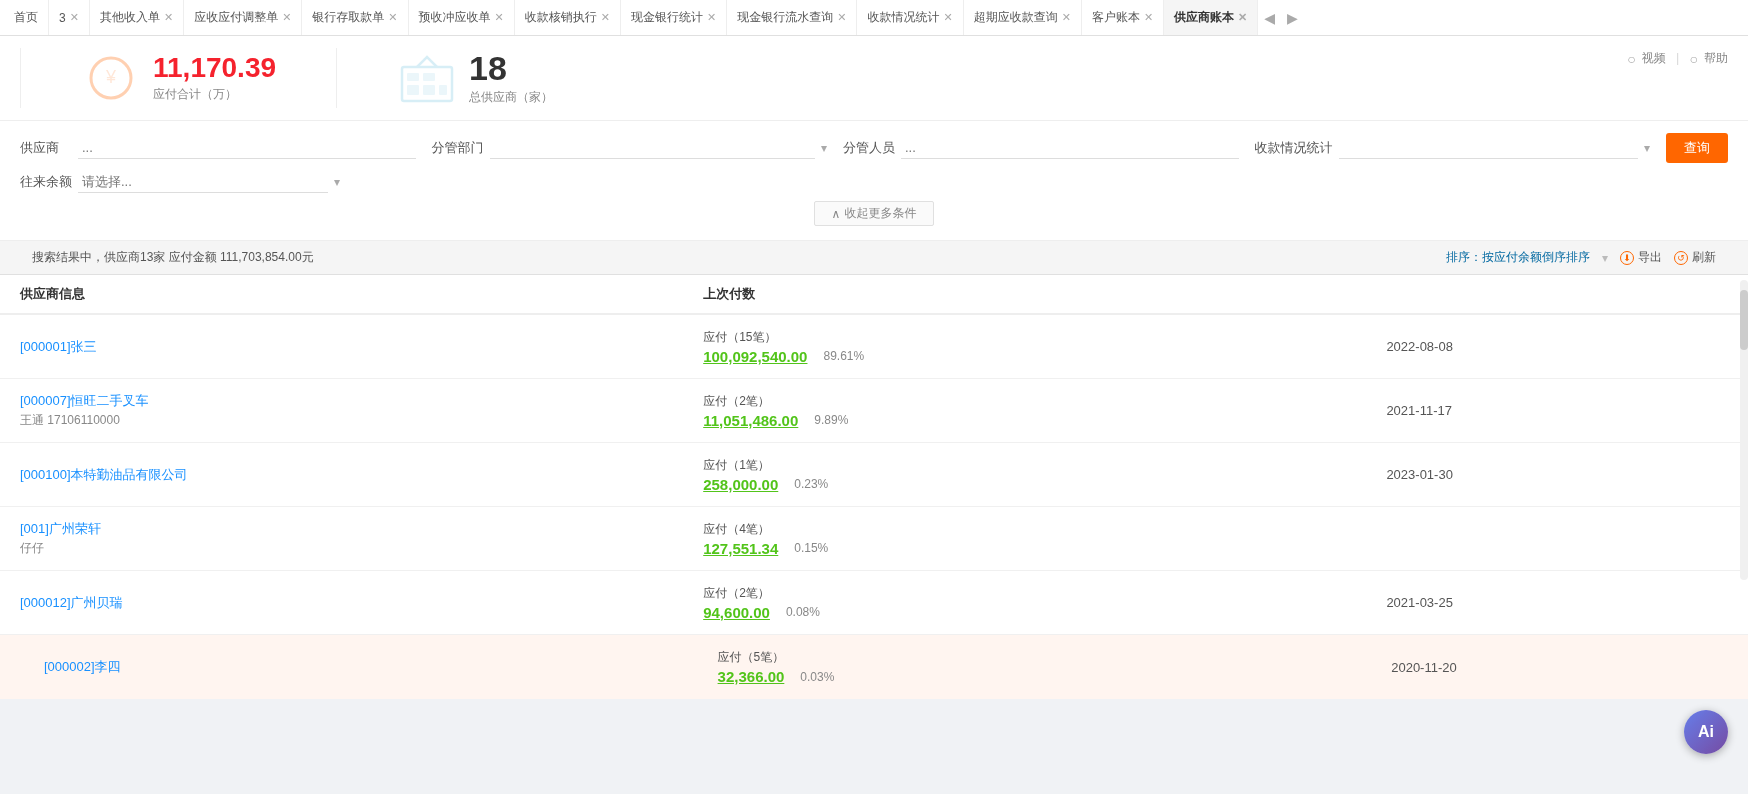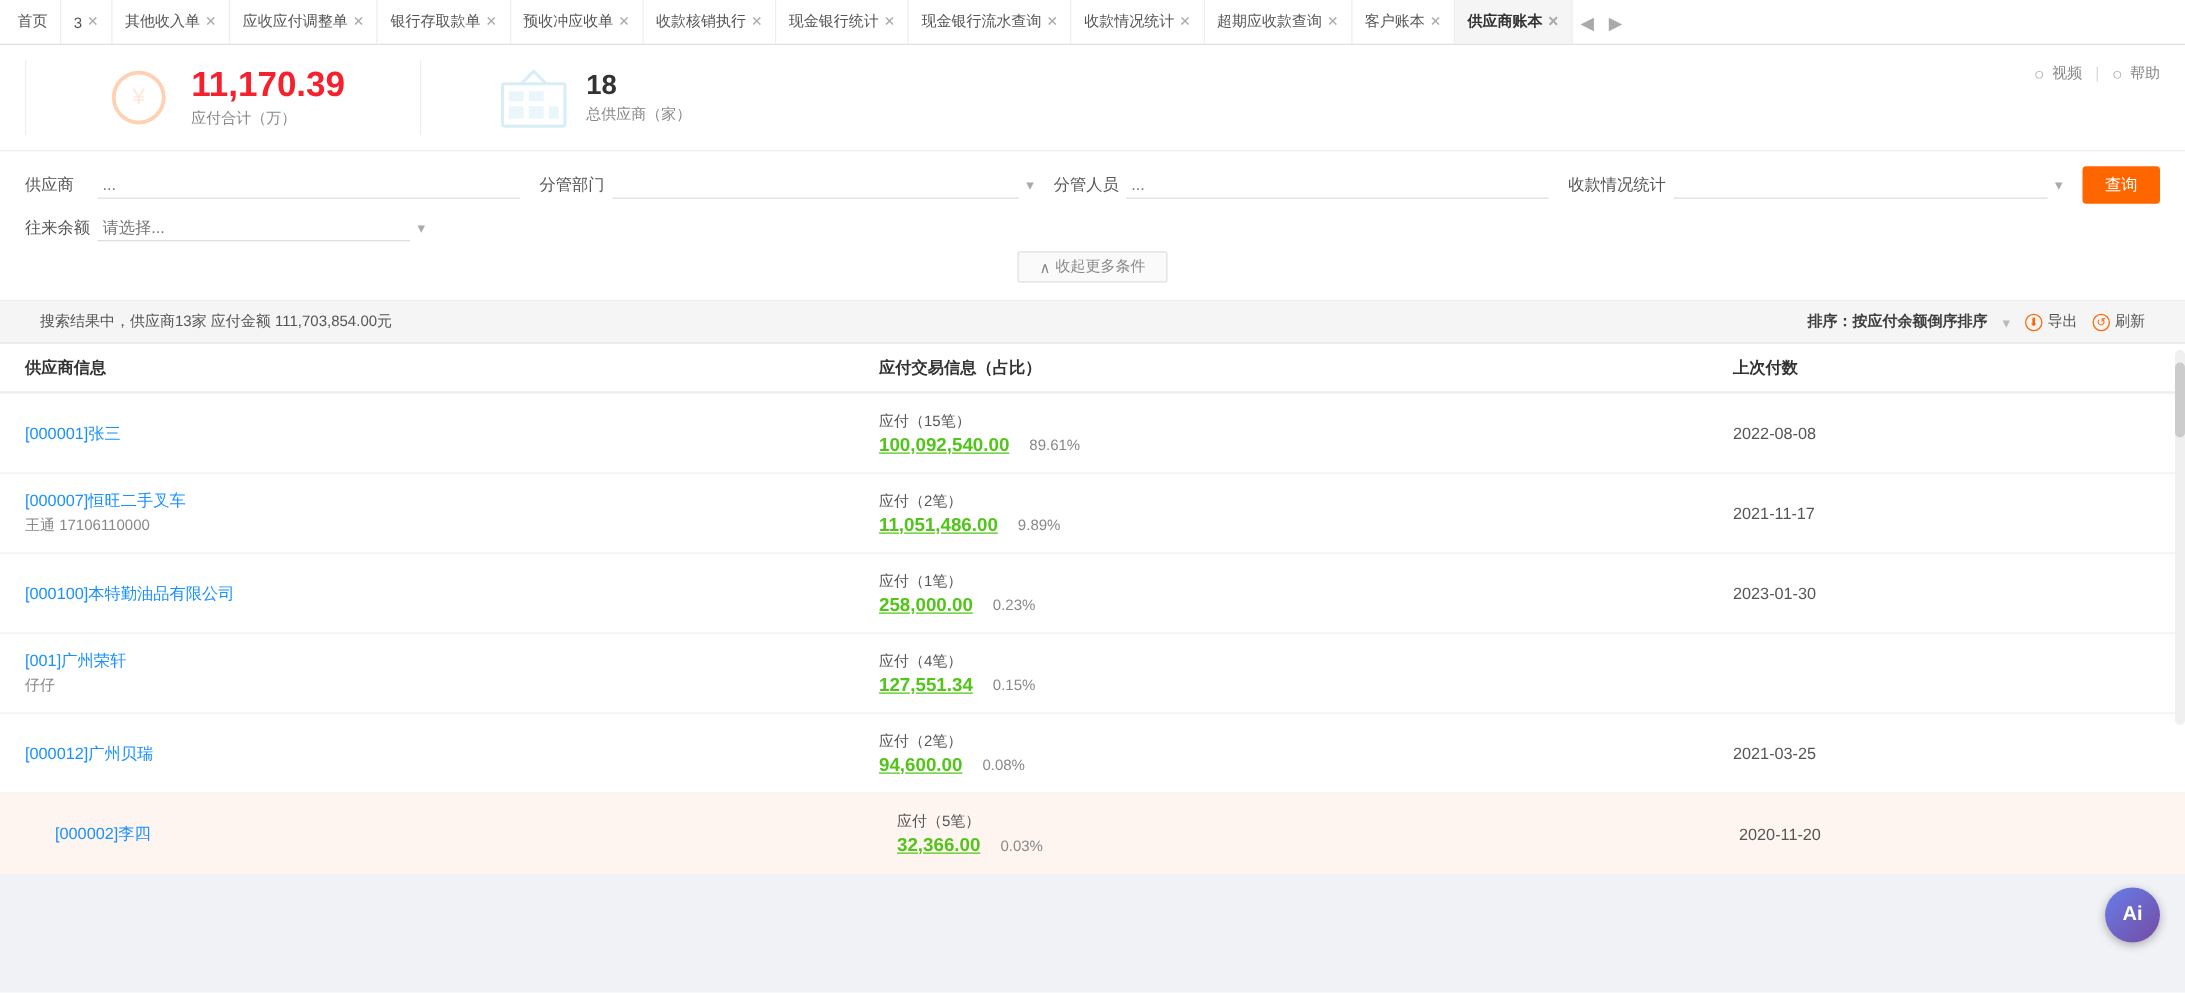--- a/index.html
+++ b/index.html
@@ -71,21 +71,21 @@
       justify-content: center;
     }
     .stat-icon svg { opacity: 0.3; }
     .stat-text { display: flex; flex-direction: column; }
     .stat-num {
       font-size: 28px;
       font-weight: bold;
       color: #f5222d;
       line-height: 1.1;
     }
-    .stat-num.black { color: #333; font-size: 22px; }
+    .stat-num.black { color: #333; font-size: 34px; }
     .stat-label { font-size: 12px; color: #888; margin-top: 2px; }
     .stat-divider {
       width: 1px;
       height: 60px;
       background: #eee;
       margin-right: 60px;
     }
     .top-right-links {
       position: absolute;
       right: 20px;
@@ -182,21 +182,21 @@
       font-size: 12px;
       color: #555;
     }
     .result-right {
       display: flex;
       align-items: center;
       gap: 12px;
       font-size: 12px;
       color: #555;
     }
-    .sort-link { color: #404040; cursor: pointer; font-weight: bold; }
+    .sort-link { color: #0369a1; cursor: pointer; }
     .action-link {
       display: flex;
       align-items: center;
       gap: 4px;
       cursor: pointer;
       color: #555;
     }
     .action-link .icon-circle {
       width: 14px; height: 14px; border-radius: 50%;
       border: 1px solid #f60;
@@ -428,21 +428,20 @@
       <div class="icon-circle">↺</div>
       <span>刷新</span>
     </div>
   </div>
 </div>
 
 <div class="table-container">
 
   <div class="table-header">
     <span>供应商信息</span>
-    <span>应付交易信息（占比）</span>
     <span>上次付数</span>
   </div>
 
   <div class="table-row">
     <div>
       <a class="supplier-link">[000001]张三</a>
     </div>
     <div class="payment-info">
       <span class="payment-label">应付（15笔）</span>
       <div class="payment-row">

